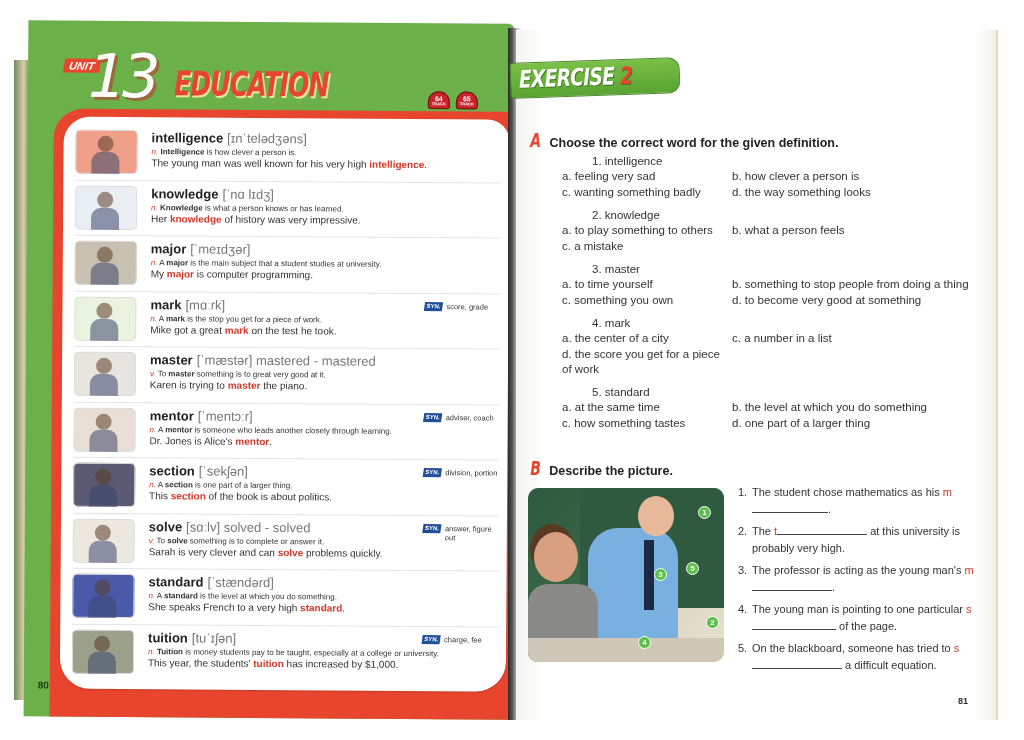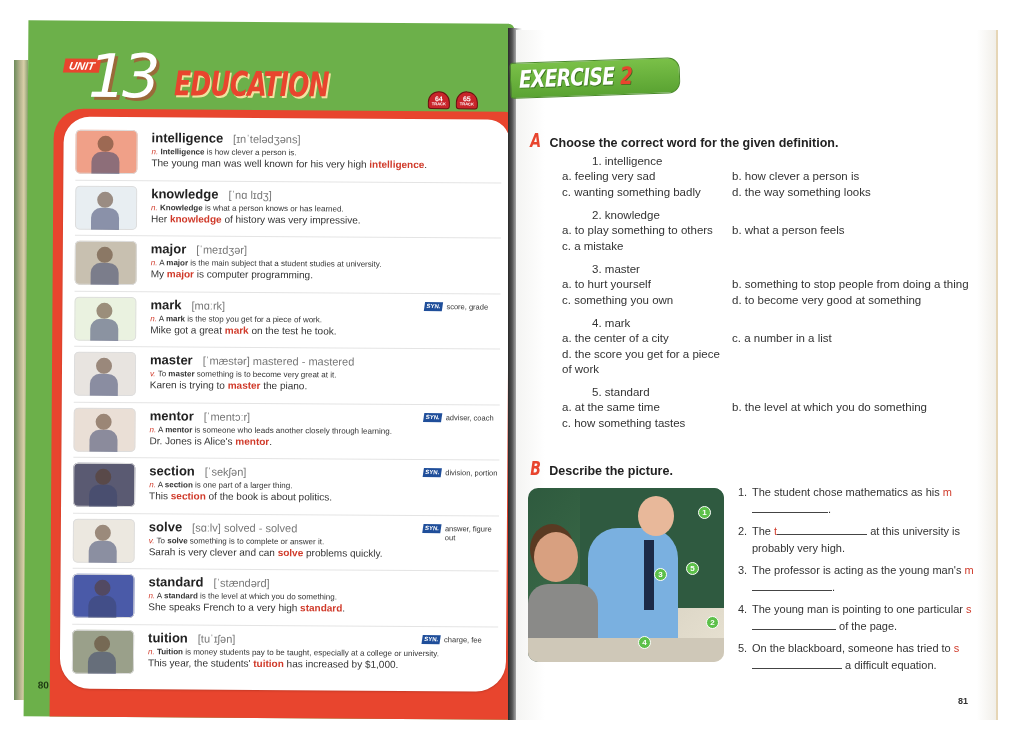--- a/index.html
+++ b/index.html
@@ -71,21 +71,21 @@
   .thumb::after {
     content: ""; position: absolute; left: 22px; top: 6px; width: 16px; height: 16px;
     border-radius: 50%; background: rgba(90,60,40,.55);
   }
   .thumb::before {
     content: ""; position: absolute; left: 16px; top: 22px; width: 28px; height: 22px;
     border-radius: 10px 10px 0 0; background: rgba(60,70,110,.55);
   }
   .vocab-text { margin-left: 14px; padding-top: 3px; flex: 1; }
   .vocab-word { font-size: 13px; font-weight: bold; color: #222; }
-  .vocab-ipa { font-size: 11px; color: #777; margin-left: 10px; font-weight: normal; }
+  .vocab-ipa { font-size: 13px; color: #777; margin-left: 4px; font-weight: normal; }
   .vocab-def { font-size: 8px; color: #333; line-height: 11px; }
   .vocab-def .pos { color: #d03a2a; font-style: italic; }
   .vocab-example { font-size: 10px; color: #333; line-height: 12px; }
   .hl { color: #d03a2a; font-weight: bold; }
   .syn {
     position: absolute; right: 0; top: 8px; font-size: 7.5px; color: #333;
     display: flex; gap: 4px; width: 76px;
   }
   .syn-badge {
     background: #1f4e9a; color: #fff; font-size: 6px; font-weight: bold; padding: 1px 2px;
@@ -217,21 +217,21 @@
           </div>
           <div class="syn">
             <span class="syn-badge">SYN.</span>
             <span>score, grade</span>
           </div>
         </div>
         <div class="vocab-row">
           <div class="thumb" style="background:#e8e4e0"></div>
           <div class="vocab-text">
             <div><span class="vocab-word">master</span><span class="vocab-ipa">[ˈmæstər] mastered - mastered</span></div>
-            <div class="vocab-def"><span class="pos">v.</span> <span>To </span><b>master</b><span> something is to become very great at it.</span></div>
+            <div class="vocab-def"><span class="pos">v.</span> <span>To </span><b>master</b><span> something is to great very good at it.</span></div>
             <div class="vocab-example"><span>Karen is trying to </span><span class="hl">master</span><span> the piano.</span></div>
           </div>
         </div>
         <div class="vocab-row">
           <div class="thumb" style="background:#eadfd6"></div>
           <div class="vocab-text">
             <div><span class="vocab-word">mentor</span><span class="vocab-ipa">[ˈmentɔːr]</span></div>
             <div class="vocab-def"><span class="pos">n.</span> <span>A </span><b>mentor</b><span> is someone who leads another closely through learning.</span></div>
             <div class="vocab-example"><span>Dr. Jones is Alice's </span><span class="hl">mentor</span><span>.</span></div>
           </div>
@@ -319,40 +319,41 @@
         <div class="qa-stem"><span>2.</span> <span>knowledge</span></div>
         <div class="qa-opts">
           <div>a. to play something to others</div>
           <div>b. what a person feels</div>
           <div>c. a mistake</div>
         </div>
       </div>
       <div class="qa">
         <div class="qa-stem"><span>3.</span> <span>master</span></div>
         <div class="qa-opts">
-          <div>a. to hurt yourself</div>
+          <div>a. to time yourself</div>
           <div>b. something to stop people from doing a thing</div>
           <div>c. something you own</div>
           <div>d. to become very good at something</div>
         </div>
       </div>
       <div class="qa">
         <div class="qa-stem"><span>4.</span> <span>mark</span></div>
         <div class="qa-opts">
           <div>a. the center of a city</div>
           <div>c. a number in a list</div>
           <div>d. the score you get for a piece of work</div>
         </div>
       </div>
       <div class="qa">
         <div class="qa-stem"><span>5.</span> <span>standard</span></div>
         <div class="qa-opts">
           <div>a. at the same time</div>
           <div>b. the level at which you do something</div>
           <div>c. how something tastes</div>
+          <div>d. one part of a larger thing</div>
         </div>
       </div>
     </div>
 
   <div class="section-head" style="left:12px; top:426px;">
     <span class="section-letter">B</span>
     <span class="section-title">Describe the picture.</span>
   </div>
 
   <div class="picture">

